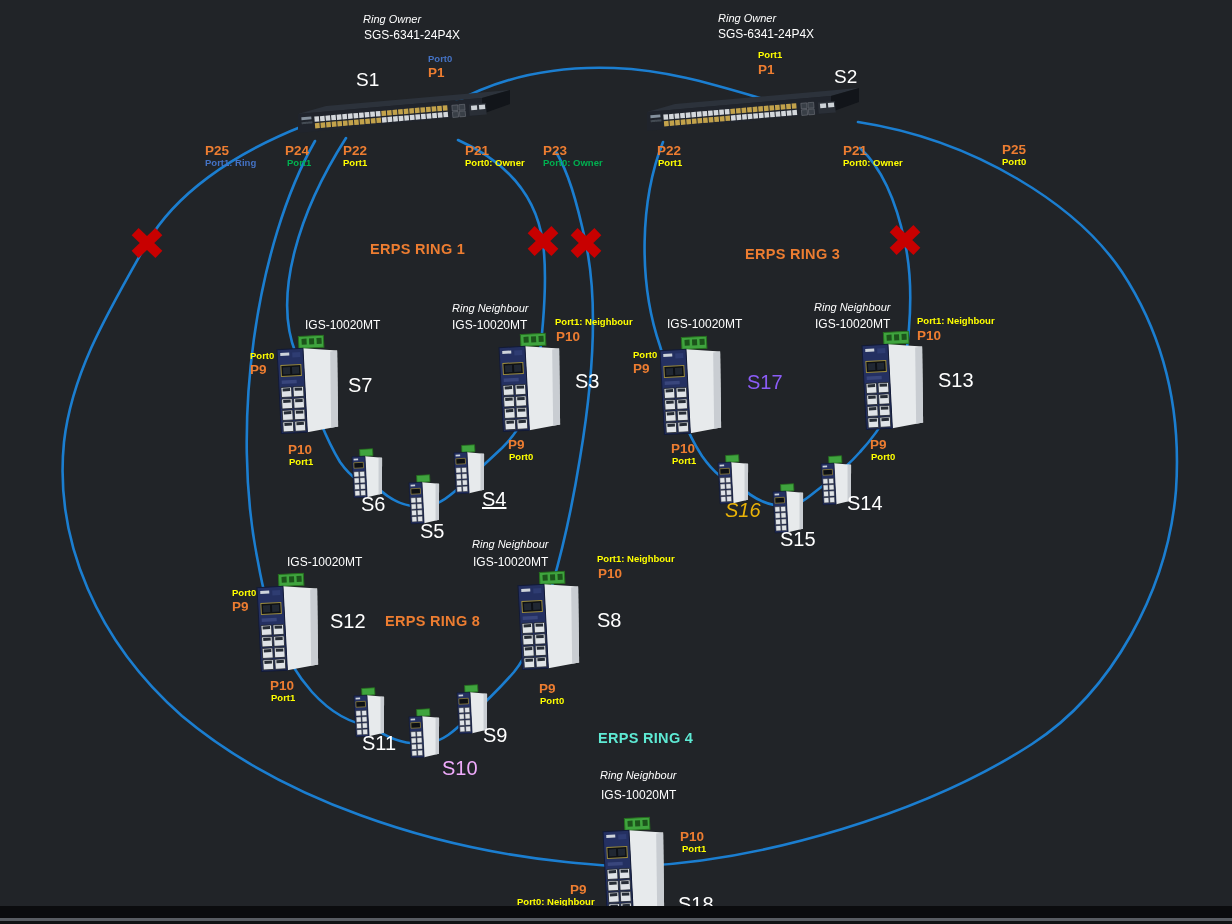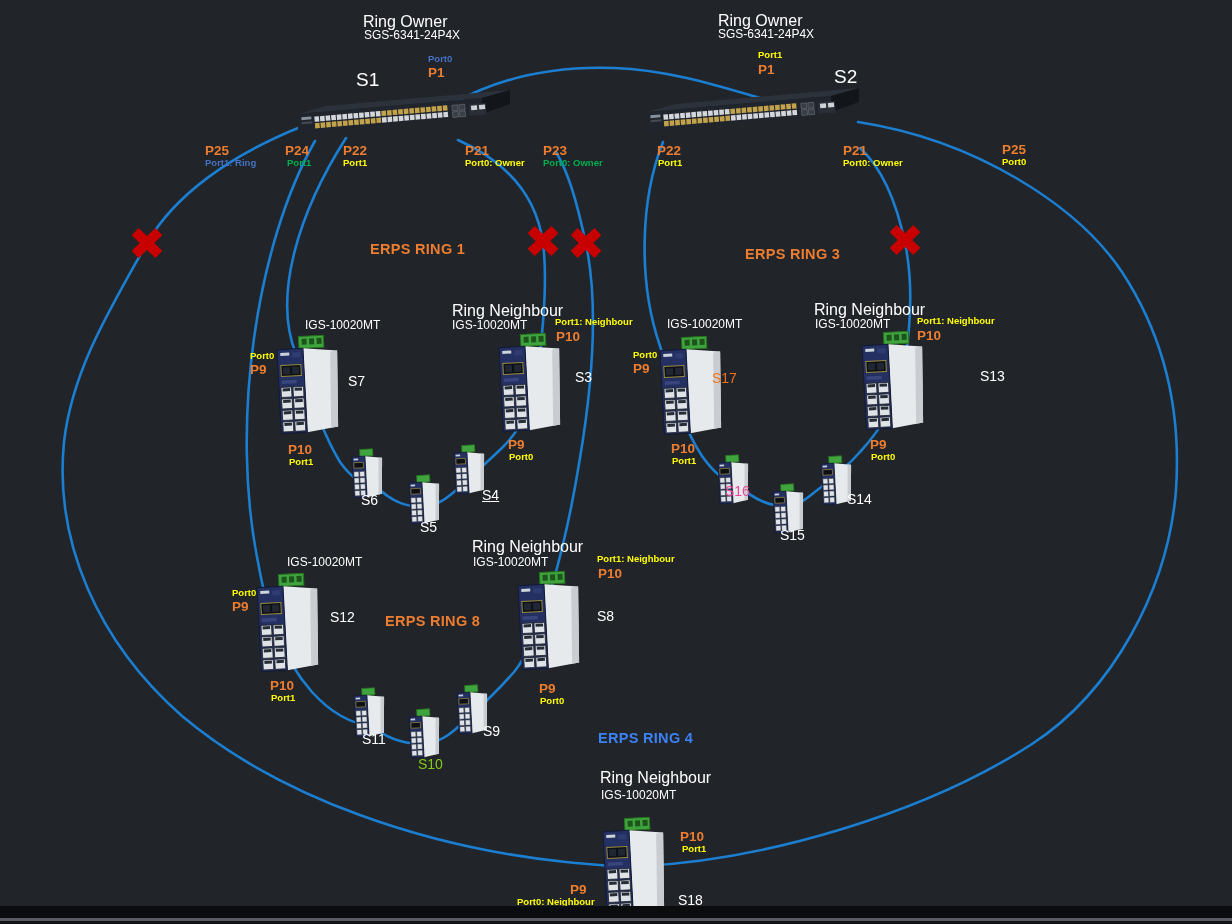--- a/index.html
+++ b/index.html
@@ -5,23 +5,23 @@
   html,body{margin:0;padding:0;}
   body{font-family:"Liberation Sans",sans-serif;}
   #canvas{position:relative;width:1232px;height:924px;background:#212428;overflow:hidden;}
   #links{position:absolute;left:0;top:0;z-index:1;}
   #links path{fill:none;stroke:#1b7ed0;stroke-width:2.6;stroke-linecap:round;}
   .device{position:absolute;z-index:5;transform:rotate(-3deg);}
   .device.rack{transform:none;}
   .lbl{position:absolute;z-index:8;white-space:nowrap;line-height:1.1;}
   .k-port{font-size:13.5px;font-weight:600;}
   .k-sub{font-size:9.5px;font-weight:700;}
-  .k-role{font-size:16px;}
+  .k-role{font-size:11px;font-style:italic;}
   .k-model{font-size:12px;}
-  .k-name{font-size:14px;}
+  .k-name{font-size:20px;}
   .k-name-big{font-size:19px;}
   .k-ring{font-size:14.5px;font-weight:700;letter-spacing:.3px;}
   .xmark{position:absolute;width:34px;height:32px;z-index:6;}
   .xmark::before,.xmark::after{content:'';position:absolute;left:50%;top:50%;width:33px;height:10px;background:#c80000;}
   .xmark::before{transform:translate(-50%,-50%) rotate(44deg);}
   .xmark::after{transform:translate(-50%,-50%) rotate(-44deg);}
   .edge{position:absolute;left:0;width:1232px;z-index:9;}
   .edge1{top:906px;height:12px;background:#0b0c0e;}
   .edge2{top:918px;height:3px;background:#585c62;}
   .edge3{top:921px;height:3px;background:#111214;}
@@ -280,21 +280,21 @@
         <rect x="16.5" y="63.5" width="7.5" height="3" fill="#262c35"></rect>
         <rect x="3" y="74" width="10.5" height="10" fill="#dfe3e7" stroke="#1d222a" stroke-width="0.8"></rect>
         <rect x="4.5" y="75" width="7.5" height="3" fill="#262c35"></rect>
         <rect x="15" y="74" width="10.5" height="10" fill="#dfe3e7" stroke="#1d222a" stroke-width="0.8"></rect>
         <rect x="16.5" y="75" width="7.5" height="3" fill="#262c35"></rect>
         <rect x="3" y="85.5" width="10.5" height="10" fill="#dfe3e7" stroke="#1d222a" stroke-width="0.8"></rect>
         <rect x="4.5" y="86.5" width="7.5" height="3" fill="#262c35"></rect>
         <rect x="15" y="85.5" width="10.5" height="10" fill="#dfe3e7" stroke="#1d222a" stroke-width="0.8"></rect>
         <rect x="16.5" y="86.5" width="7.5" height="3" fill="#262c35"></rect>
       </svg></div>
-    <span class="lbl k-name" style="left: 712px; top: 371px; color: #f97316;">S17</span>
+    <span class="lbl k-name" style="left: 747px; top: 371px; color: #8b5cf6;">S17</span>
     <div class="device large" style="left: 863px; top: 331px;"><svg width="64" height="100" viewBox="0 0 64 100">
         <rect x="23" y="1" width="25" height="12" fill="#3fa43e" stroke="#26701f"></rect>
         <rect x="26" y="3.5" width="5" height="6" fill="#1c541b"></rect>
         <rect x="33.5" y="3.5" width="5" height="6" fill="#1c541b"></rect>
         <rect x="41" y="3.5" width="5" height="6" fill="#1c541b"></rect>
         <polygon points="27,13 61,17 58,93 27,97" fill="#e7eaec"></polygon>
         <polygon points="54,17.5 61,17 58,93 51,93.8" fill="#c9cdd2"></polygon>
         <rect x="1" y="13" width="26" height="84" fill="#243061" stroke="#121a36"></rect>
         <rect x="4" y="16.5" width="9" height="3" fill="#cdd3da"></rect>
         <rect x="16" y="16.5" width="8" height="5" fill="#2e3c72"></rect>
@@ -312,21 +312,21 @@
         <rect x="16.5" y="63.5" width="7.5" height="3" fill="#262c35"></rect>
         <rect x="3" y="74" width="10.5" height="10" fill="#dfe3e7" stroke="#1d222a" stroke-width="0.8"></rect>
         <rect x="4.5" y="75" width="7.5" height="3" fill="#262c35"></rect>
         <rect x="15" y="74" width="10.5" height="10" fill="#dfe3e7" stroke="#1d222a" stroke-width="0.8"></rect>
         <rect x="16.5" y="75" width="7.5" height="3" fill="#262c35"></rect>
         <rect x="3" y="85.5" width="10.5" height="10" fill="#dfe3e7" stroke="#1d222a" stroke-width="0.8"></rect>
         <rect x="4.5" y="86.5" width="7.5" height="3" fill="#262c35"></rect>
         <rect x="15" y="85.5" width="10.5" height="10" fill="#dfe3e7" stroke="#1d222a" stroke-width="0.8"></rect>
         <rect x="16.5" y="86.5" width="7.5" height="3" fill="#262c35"></rect>
       </svg></div>
-    <span class="lbl k-name" style="left: 980px; top: 369px; color: rgb(255, 255, 255);">S13</span>
+    <span class="lbl k-name" style="left: 938px; top: 369px; color: rgb(255, 255, 255);">S13</span>
     <div class="device large" style="left: 258px; top: 573px;"><svg width="64" height="100" viewBox="0 0 64 100">
         <rect x="23" y="1" width="25" height="12" fill="#3fa43e" stroke="#26701f"></rect>
         <rect x="26" y="3.5" width="5" height="6" fill="#1c541b"></rect>
         <rect x="33.5" y="3.5" width="5" height="6" fill="#1c541b"></rect>
         <rect x="41" y="3.5" width="5" height="6" fill="#1c541b"></rect>
         <polygon points="27,13 61,17 58,93 27,97" fill="#e7eaec"></polygon>
         <polygon points="54,17.5 61,17 58,93 51,93.8" fill="#c9cdd2"></polygon>
         <rect x="1" y="13" width="26" height="84" fill="#243061" stroke="#121a36"></rect>
         <rect x="4" y="16.5" width="9" height="3" fill="#cdd3da"></rect>
         <rect x="16" y="16.5" width="8" height="5" fill="#2e3c72"></rect>
@@ -476,21 +476,21 @@
         <rect x="2.5" y="14" width="9.5" height="5.5" fill="#0d1015" stroke="#9b8b3c" stroke-width="0.7"></rect>
         <rect x="2" y="23" width="5" height="5.3" fill="#dfe3e7" stroke="#1d222a" stroke-width="0.5"></rect>
         <rect x="7.8" y="23" width="5" height="5.3" fill="#dfe3e7" stroke="#1d222a" stroke-width="0.5"></rect>
         <rect x="2" y="29.3" width="5" height="5.3" fill="#dfe3e7" stroke="#1d222a" stroke-width="0.5"></rect>
         <rect x="7.8" y="29.3" width="5" height="5.3" fill="#dfe3e7" stroke="#1d222a" stroke-width="0.5"></rect>
         <rect x="2" y="35.6" width="5" height="5.3" fill="#dfe3e7" stroke="#1d222a" stroke-width="0.5"></rect>
         <rect x="7.8" y="35.6" width="5" height="5.3" fill="#dfe3e7" stroke="#1d222a" stroke-width="0.5"></rect>
         <rect x="2" y="41.9" width="5" height="5.3" fill="#dfe3e7" stroke="#1d222a" stroke-width="0.5"></rect>
         <rect x="7.8" y="41.9" width="5" height="5.3" fill="#dfe3e7" stroke="#1d222a" stroke-width="0.5"></rect>
       </svg></div>
-    <span class="lbl k-name" style="left: 725px; top: 484px; color: #ec4899;">S16</span>
+    <span class="lbl k-name" style="left: 725px; top: 499px; color: #eab308; font-style: italic;">S16</span>
     <div class="device small" style="left: 773px; top: 483px;"><svg width="34" height="52" viewBox="0 0 34 52">
         <rect x="9" y="1" width="13" height="7" fill="#3fa43e" stroke="#26701f" stroke-width="0.8"></rect>
         <polygon points="14,8 31,10.5 29,46.5 14,49" fill="#e7eaec"></polygon>
         <polygon points="27.5,10.2 31,10.5 29,46.5 25.6,47" fill="#c9cdd2"></polygon>
         <rect x="1" y="8" width="13" height="41" fill="#243061" stroke="#121a36" stroke-width="0.7"></rect>
         <rect x="2.5" y="10" width="4.5" height="1.8" fill="#cdd3da"></rect>
         <rect x="2.5" y="14" width="9.5" height="5.5" fill="#0d1015" stroke="#9b8b3c" stroke-width="0.7"></rect>
         <rect x="2" y="23" width="5" height="5.3" fill="#dfe3e7" stroke="#1d222a" stroke-width="0.5"></rect>
         <rect x="7.8" y="23" width="5" height="5.3" fill="#dfe3e7" stroke="#1d222a" stroke-width="0.5"></rect>
         <rect x="2" y="29.3" width="5" height="5.3" fill="#dfe3e7" stroke="#1d222a" stroke-width="0.5"></rect>
@@ -544,21 +544,21 @@
         <rect x="2.5" y="14" width="9.5" height="5.5" fill="#0d1015" stroke="#9b8b3c" stroke-width="0.7"></rect>
         <rect x="2" y="23" width="5" height="5.3" fill="#dfe3e7" stroke="#1d222a" stroke-width="0.5"></rect>
         <rect x="7.8" y="23" width="5" height="5.3" fill="#dfe3e7" stroke="#1d222a" stroke-width="0.5"></rect>
         <rect x="2" y="29.3" width="5" height="5.3" fill="#dfe3e7" stroke="#1d222a" stroke-width="0.5"></rect>
         <rect x="7.8" y="29.3" width="5" height="5.3" fill="#dfe3e7" stroke="#1d222a" stroke-width="0.5"></rect>
         <rect x="2" y="35.6" width="5" height="5.3" fill="#dfe3e7" stroke="#1d222a" stroke-width="0.5"></rect>
         <rect x="7.8" y="35.6" width="5" height="5.3" fill="#dfe3e7" stroke="#1d222a" stroke-width="0.5"></rect>
         <rect x="2" y="41.9" width="5" height="5.3" fill="#dfe3e7" stroke="#1d222a" stroke-width="0.5"></rect>
         <rect x="7.8" y="41.9" width="5" height="5.3" fill="#dfe3e7" stroke="#1d222a" stroke-width="0.5"></rect>
       </svg></div>
-    <span class="lbl k-name" style="left: 418px; top: 757px; color: #84cc16;">S10</span>
+    <span class="lbl k-name" style="left: 442px; top: 757px; color: #f0abfc;">S10</span>
     <div class="device small" style="left: 457px; top: 684px;"><svg width="34" height="52" viewBox="0 0 34 52">
         <rect x="9" y="1" width="13" height="7" fill="#3fa43e" stroke="#26701f" stroke-width="0.8"></rect>
         <polygon points="14,8 31,10.5 29,46.5 14,49" fill="#e7eaec"></polygon>
         <polygon points="27.5,10.2 31,10.5 29,46.5 25.6,47" fill="#c9cdd2"></polygon>
         <rect x="1" y="8" width="13" height="41" fill="#243061" stroke="#121a36" stroke-width="0.7"></rect>
         <rect x="2.5" y="10" width="4.5" height="1.8" fill="#cdd3da"></rect>
         <rect x="2.5" y="14" width="9.5" height="5.5" fill="#0d1015" stroke="#9b8b3c" stroke-width="0.7"></rect>
         <rect x="2" y="23" width="5" height="5.3" fill="#dfe3e7" stroke="#1d222a" stroke-width="0.5"></rect>
         <rect x="7.8" y="23" width="5" height="5.3" fill="#dfe3e7" stroke="#1d222a" stroke-width="0.5"></rect>
         <rect x="2" y="29.3" width="5" height="5.3" fill="#dfe3e7" stroke="#1d222a" stroke-width="0.5"></rect>
@@ -628,18 +628,18 @@
     <span class="lbl k-sub" style="left: 540px; top: 696px; color: rgb(255, 255, 0);">Port0</span>
     <span class="lbl k-role" style="left: 600px; top: 769px; color: rgb(255, 255, 255);">Ring Neighbour</span>
     <span class="lbl k-model" style="left: 601px; top: 789px; color: rgb(255, 255, 255);">IGS-10020MT</span>
     <span class="lbl k-port" style="left: 680px; top: 830px; color: rgb(237, 125, 49);">P10</span>
     <span class="lbl k-sub" style="left: 682px; top: 844px; color: rgb(255, 255, 0);">Port1</span>
     <span class="lbl k-port" style="left: 570px; top: 883px; color: rgb(237, 125, 49);">P9</span>
     <span class="lbl k-sub" style="left: 517px; top: 897px; color: rgb(255, 255, 0);">Port0: Neighbour</span>
     <span class="lbl k-ring" style="left: 370px; top: 242px; color: rgb(237, 125, 49);">ERPS RING 1</span>
     <span class="lbl k-ring" style="left: 385px; top: 614px; color: rgb(237, 125, 49);">ERPS RING 8</span>
     <span class="lbl k-ring" style="left: 745px; top: 247px; color: rgb(237, 125, 49);">ERPS RING 3</span>
-    <span class="lbl k-ring" style="left: 598px; top: 731px; color: #3b82f6;">ERPS RING 4</span>
+    <span class="lbl k-ring" style="left: 598px; top: 731px; color: #5eead4;">ERPS RING 4</span>
     <div class="xmark" style="left: 130px; top: 227px;"></div>
     <div class="xmark" style="left: 526px; top: 225px;"></div>
     <div class="xmark" style="left: 569px; top: 227px;"></div>
     <div class="xmark" style="left: 888px; top: 224px;"></div>
   </div>
 
 </body></html>

